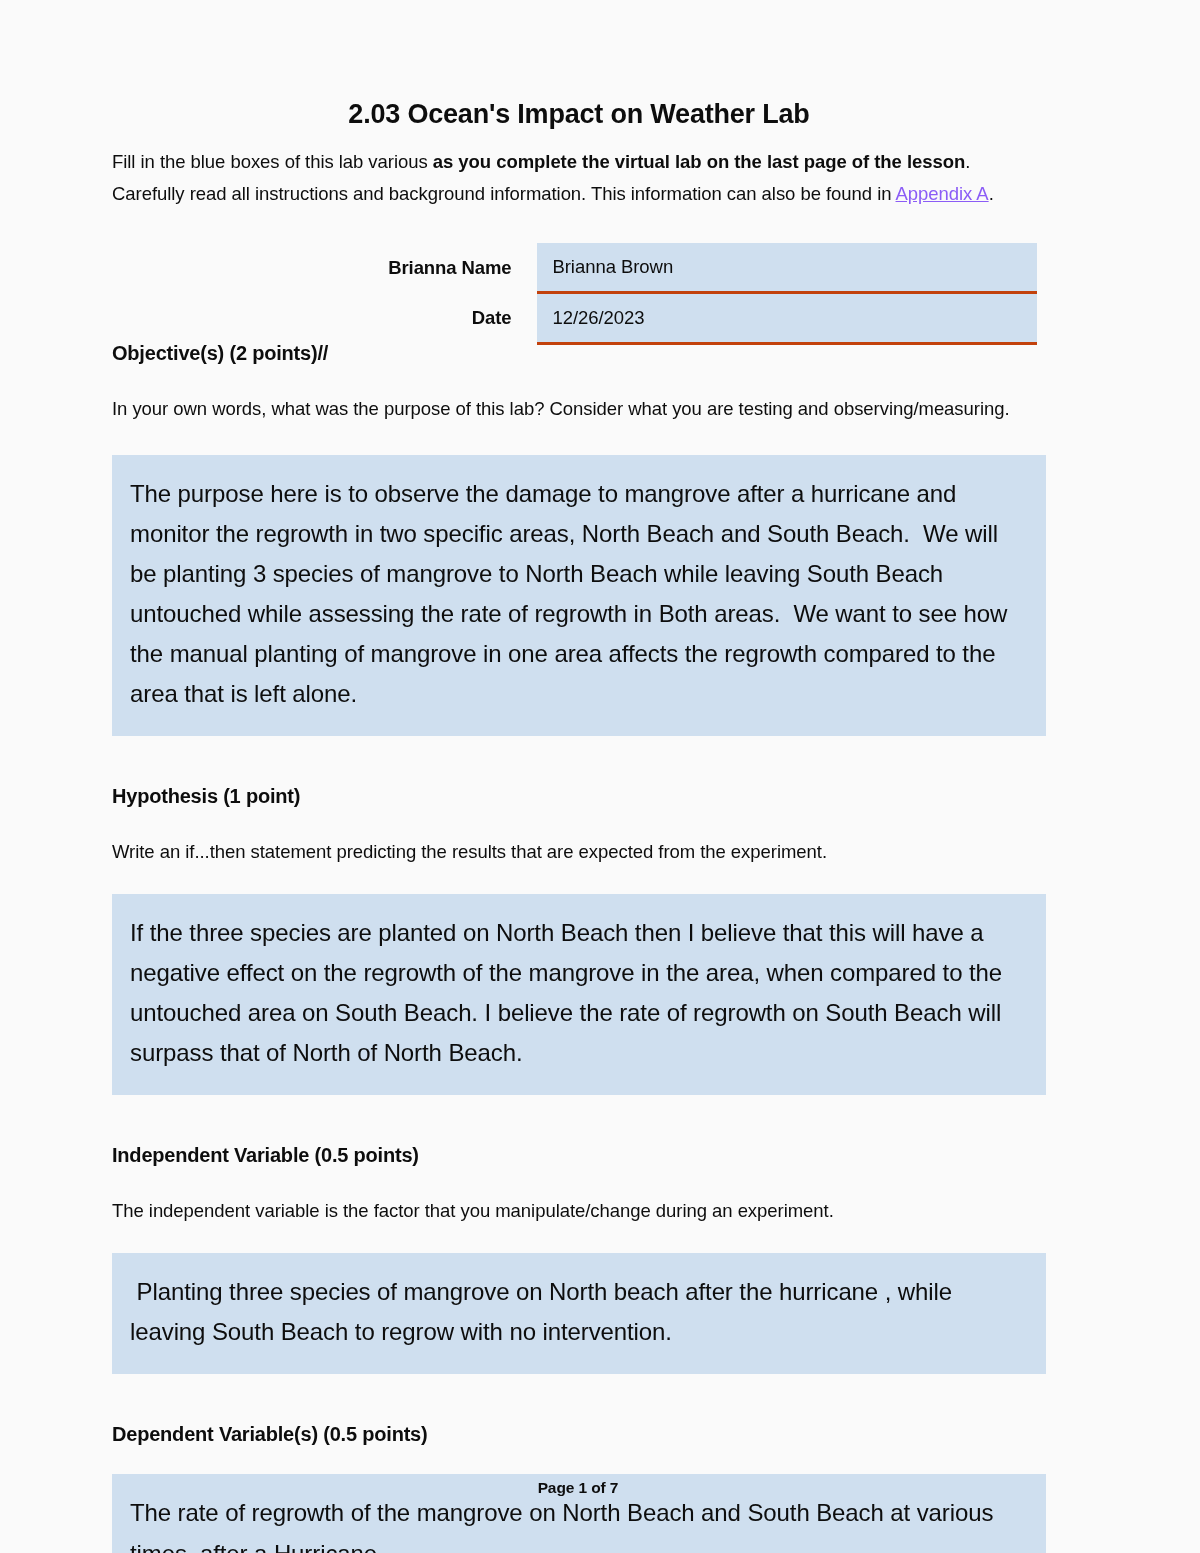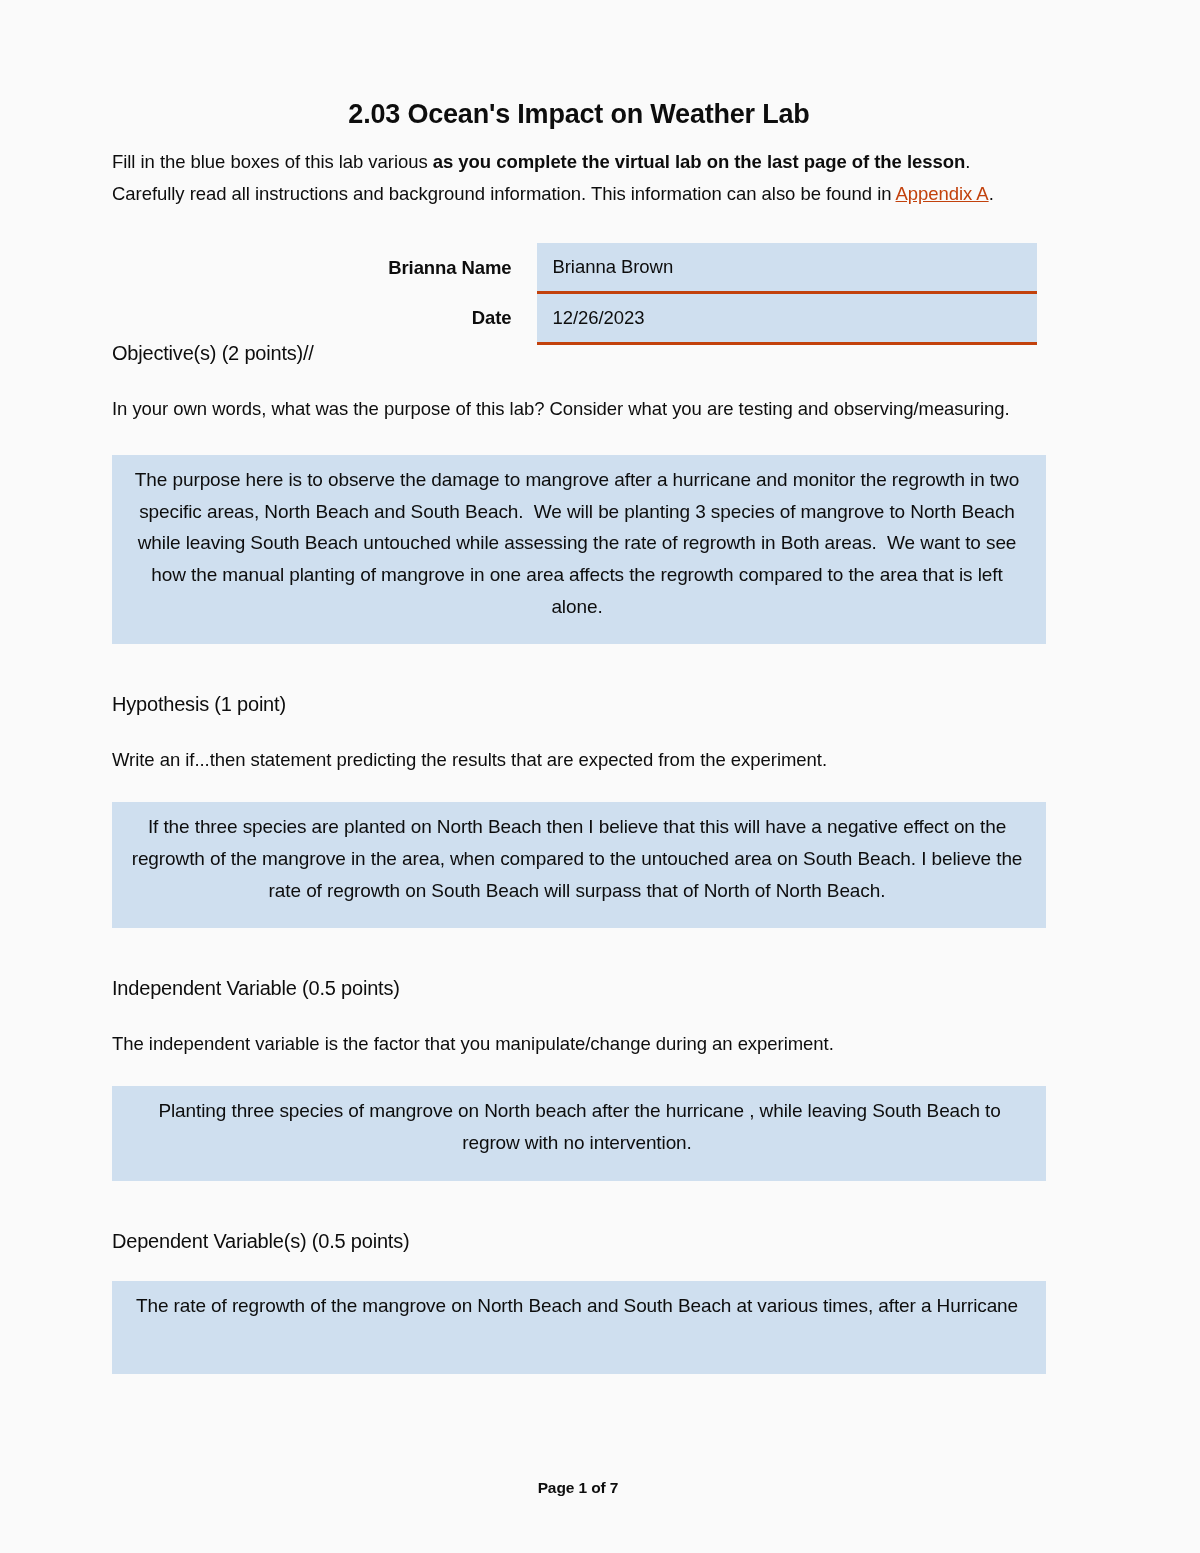--- a/index.html
+++ b/index.html
@@ -38,21 +38,21 @@
 
   
   .intro {
     margin: 8px 0 0 0;
     font-size: 18.5px;
     line-height: 1.72;
     letter-spacing: -0.05px;
   }
   .intro b { font-weight: bold; }
   .link {
-    color: #c2410c;
+    color: #8b5cf6;
   }
 
   
   .info-table {
     margin: 33px 0 0 0;
     width: 100%;
     border-collapse: collapse;
   }
   .info-table td {
     padding: 0;
@@ -75,44 +75,43 @@
     font-size: 18.5px;
     letter-spacing: -0.05px;
     width: 424px;
   }
   .info-spacer { width: 8px; }
 
   
   .section-heading {
     margin: 0;
     font-size: 20px;
-    font-weight: normal;
+    font-weight: bold;
     letter-spacing: -0.2px;
     line-height: 1.4;
   }
   .h-objective { margin-top: -6px; }
   .h-gap       { margin-top: 46px; }
 
   .prompt {
     margin: 26px 0 0 0;
     font-size: 18.5px;
     line-height: 1.72;
     letter-spacing: -0.05px;
   }
 
   
   .answer-box {
     margin: 26px 0 0 0;
     background: #cfdfef;
-    padding: 9px 22px 22px 18px;
-    font-size: 19px;
+    padding: 19px 22px 22px 18px;
+    font-size: 24px;
     line-height: 1.67;
     letter-spacing: -0.1px;
     white-space: pre-wrap;
-    text-align: center;
   }
   .box-objective  { min-height: 148px; margin-top: 30px; }
   .box-hypothesis { min-height: 92px; }
   .box-indep      { min-height: 58px; }
   .box-dep        { min-height: 62px; }
 
   
   .footer {
     position: absolute;
     left: 0;

